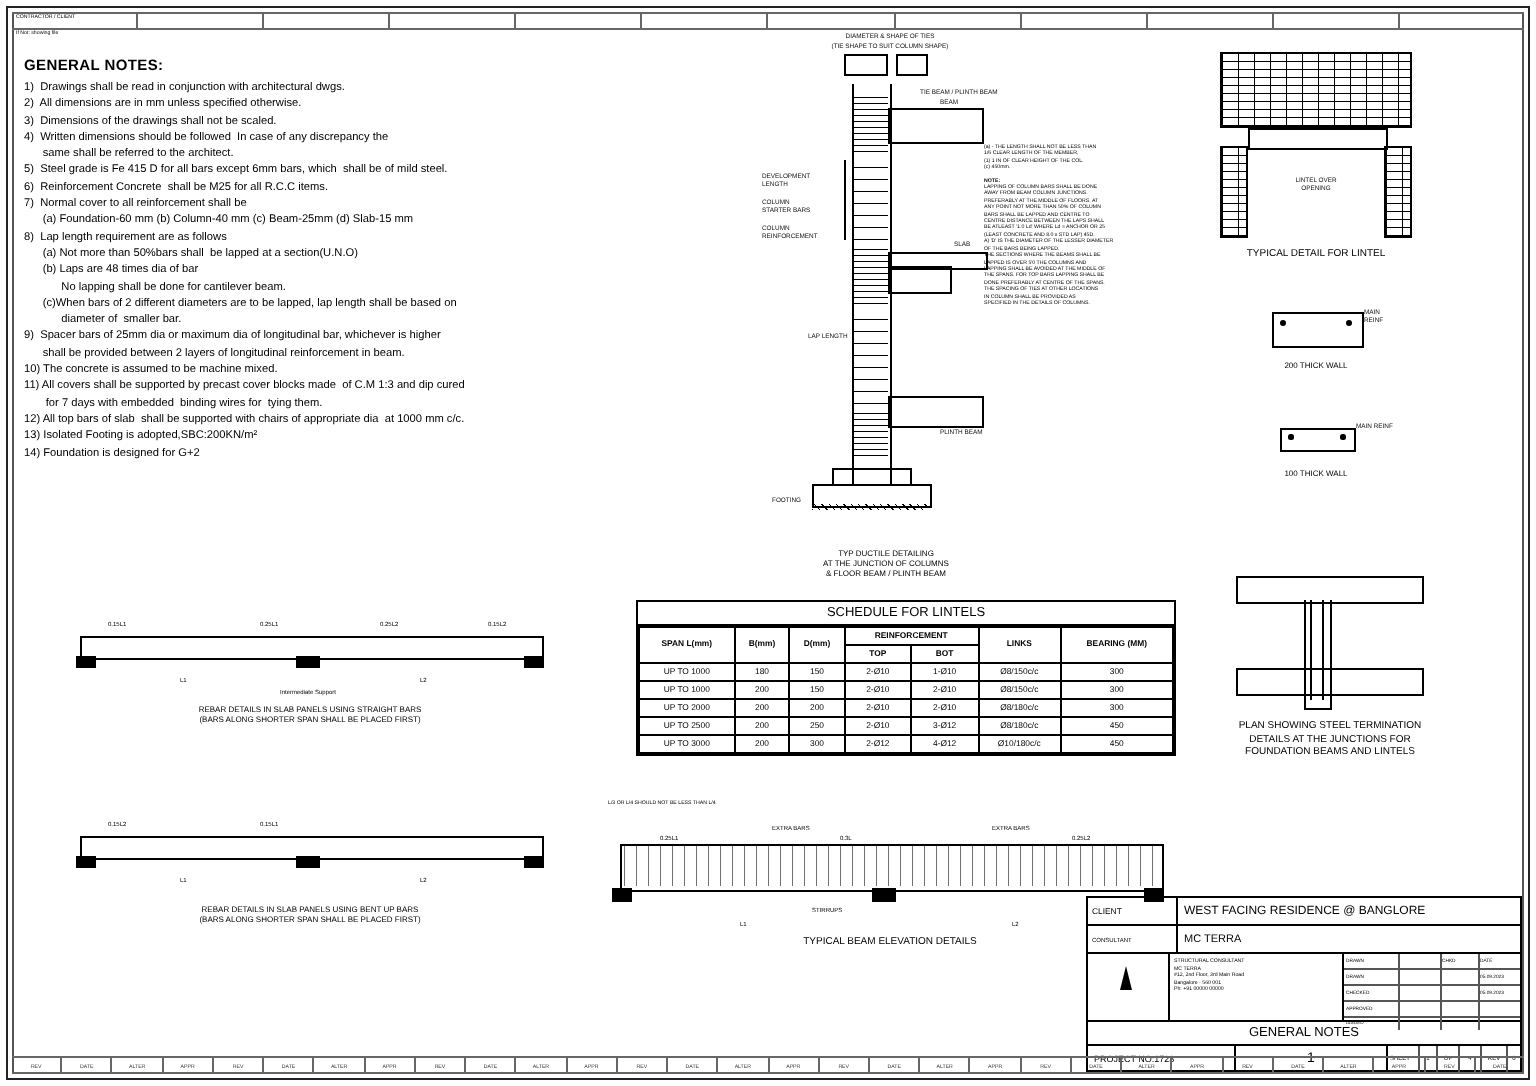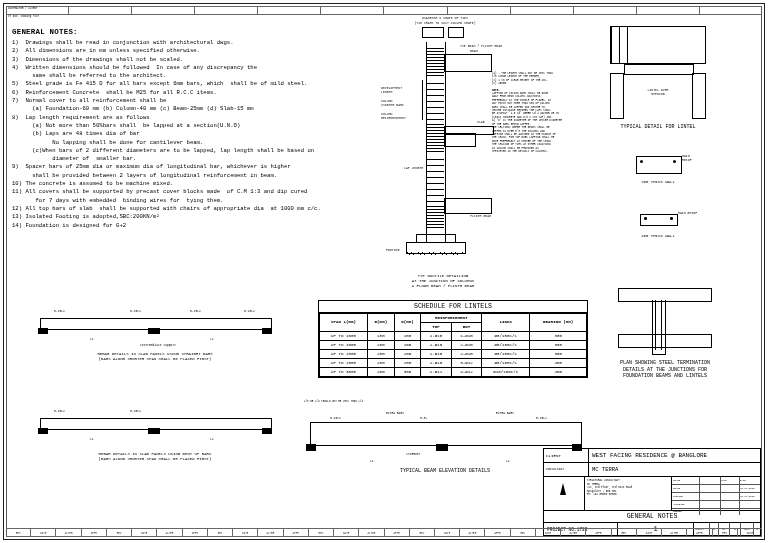--- a/index.html
+++ b/index.html
@@ -1,17 +1,17 @@
 <!DOCTYPE html>
 <html><head>
 <meta charset="utf-8">
 <style>
   html,body{margin:0;padding:0;background:#ffffff;}
   body{width:768px;height:543px;overflow:hidden;font-family:"Liberation Sans",sans-serif;color:#000;}
-  #sheet{position:relative;width:768px;height:543px;box-sizing:border-box;background:#fff;font-family:Liberation Mono, monospace;}
+  #sheet{position:relative;width:768px;height:543px;box-sizing:border-box;background:#fff;}
   .abs{position:absolute;}
   
   #frame{position:absolute;left:3px;top:3px;width:762px;height:537px;border:1px solid #222;box-sizing:border-box;}
   #frame2{position:absolute;left:6px;top:6px;width:756px;height:531px;border:1px solid #555;box-sizing:border-box;}
   
   .tickstrip{position:absolute;left:6px;width:756px;height:9px;box-sizing:border-box;border-top:1px solid #666;border-bottom:1px solid #666;display:flex;}
   .tickstrip .cell{flex:1;border-right:1px solid #666;font-size:2.6px;line-height:9px;text-align:center;color:#333;overflow:hidden;}
   .tickstrip .cell:last-child{border-right:none;}
   
   #notes{position:absolute;left:12px;top:28px;width:362px;}

